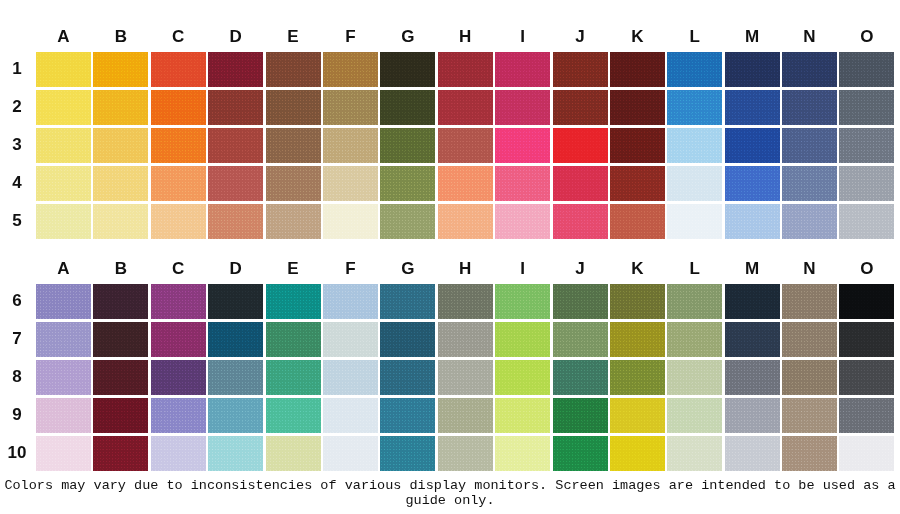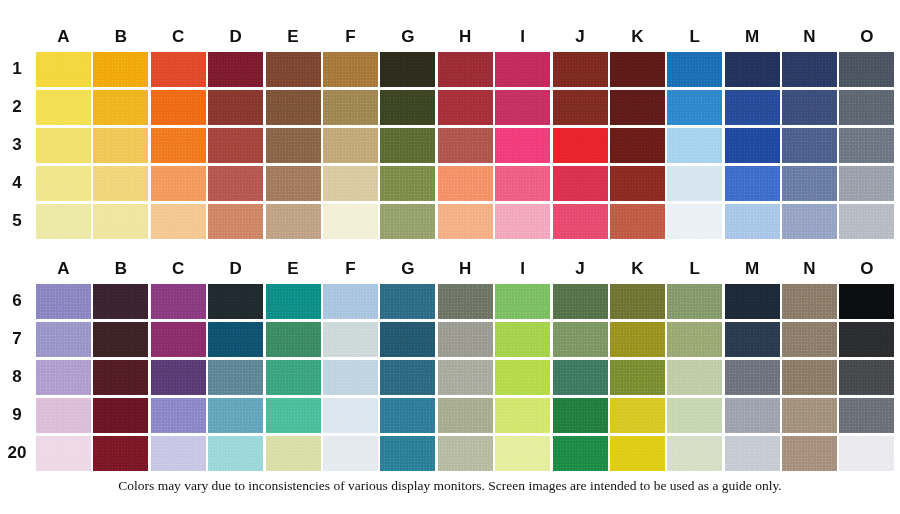--- a/index.html
+++ b/index.html
@@ -87,21 +87,21 @@
   }
 
   #caption {
     position: absolute;
     left: 0;
     top: 478px;
     width: 900px;
     text-align: center;
     font-size: 13.5px;
     color: #111;
-    font-family: Liberation Serif, serif;
+    font-family: Liberation Mono, monospace;
   }
 </style>
 </head>
 <body>
 
 <div id="chart-root">
 
   <div class="grid-block" id="block-upper">
     <div class="header-row">
         <div class="header-cell">A</div>
@@ -299,21 +299,21 @@
           <div class="swatch" title="H9 #A8AC8E" style="background: rgb(168, 172, 142);"></div>
           <div class="swatch" title="I9 #D2E66E" style="background: rgb(210, 230, 110);"></div>
           <div class="swatch" title="J9 #237C3E" style="background: rgb(35, 124, 62);"></div>
           <div class="swatch" title="K9 #D8C622" style="background: rgb(216, 198, 34);"></div>
           <div class="swatch" title="L9 #C6D6B2" style="background: rgb(198, 214, 178);"></div>
           <div class="swatch" title="M9 #9EA2AE" style="background: rgb(158, 162, 174);"></div>
           <div class="swatch" title="N9 #A2907C" style="background: rgb(162, 144, 124);"></div>
           <div class="swatch" title="O9 #6A6E76" style="background: rgb(106, 110, 118);"></div>
         </div>
         <div class="swatch-row">
-          <div class="row-label">20</div>
+          <div class="row-label">10</div>
           <div class="swatch" title="A10 #EFD8E6" style="background: rgb(239, 216, 230);"></div>
           <div class="swatch" title="B10 #7A1828" style="background: rgb(122, 24, 40);"></div>
           <div class="swatch" title="C10 #C8C6E4" style="background: rgb(200, 198, 228);"></div>
           <div class="swatch" title="D10 #9AD6DA" style="background: rgb(154, 214, 218);"></div>
           <div class="swatch" title="E10 #D8DEA6" style="background: rgb(216, 222, 166);"></div>
           <div class="swatch" title="F10 #E4EAF0" style="background: rgb(228, 234, 240);"></div>
           <div class="swatch" title="G10 #2C7E96" style="background: rgb(44, 126, 150);"></div>
           <div class="swatch" title="H10 #B6BAA2" style="background: rgb(182, 186, 162);"></div>
           <div class="swatch" title="I10 #E4EE9C" style="background: rgb(228, 238, 156);"></div>
           <div class="swatch" title="J10 #1E8A46" style="background: rgb(30, 138, 70);"></div>

